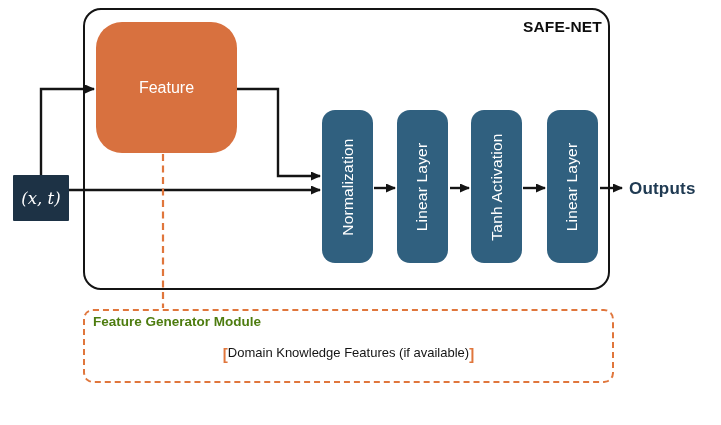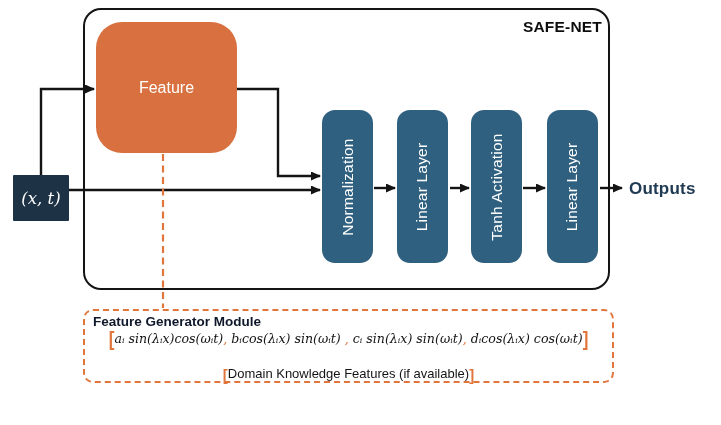--- a/index.html
+++ b/index.html
@@ -105,21 +105,21 @@
     width: 531px; height: 74px;
     box-sizing: border-box;
     border: 2px dashed #E0763C;
     border-radius: 10px;
     background: #ffffff;
     padding: 3px 8px 4px 8px;
   }
   .legend-title {
     font-size: 13.5px;
     font-weight: 700;
-    color: #0f172a;
+    color: #4d7c0f;
   }
   .formula {
     margin-top: 1px;
     text-align: center;
     white-space: nowrap;
     font-family: "DejaVu Serif", serif;
     font-style: italic;
     font-size: 12.6px;
     color: #141414;
   }
@@ -188,21 +188,18 @@
     <path d="M237,89 L278,89 L278,176 L320,176" fill="none" stroke="#141414" stroke-width="2.4" marker-end="url(#ah)"></path>
     <path d="M374,188 L395,188" fill="none" stroke="#141414" stroke-width="2.4" marker-end="url(#ah)"></path>
     <path d="M450,188 L469,188" fill="none" stroke="#141414" stroke-width="2.4" marker-end="url(#ah)"></path>
     <path d="M523,188 L545,188" fill="none" stroke="#141414" stroke-width="2.4" marker-end="url(#ah)"></path>
     <path d="M600,188 L622,188" fill="none" stroke="#141414" stroke-width="2.4" marker-end="url(#ah)"></path>
     <path d="M163,154 L163,308" fill="none" stroke="#E0763C" stroke-width="2.2" stroke-dasharray="7 4.5"></path>
   </svg>
 
   <div class="legend">
     <div class="legend-title">Feature Generator Module</div>
-    <div class="formula">
-      <span class="brk">[</span><span class="term">aᵢ sin(λᵢx)cos(ωᵢt)</span><span class="sep">, </span><span class="term">bᵢcos(λᵢx) sin(ωᵢt)</span><span class="sep"> , </span><span class="term">cᵢ sin(λᵢx) sin(ωᵢt)</span><span class="sep">, </span><span class="term">dᵢcos(λᵢx) cos(ωᵢt)</span><span class="brk">]</span>
-    </div>
     <div class="domain-line">
       <span class="brk">[</span><span>Domain Knowledge Features (if available)</span><span class="brk">]</span>
     </div>
   </div>
 
 </div>
 
 </body></html>

